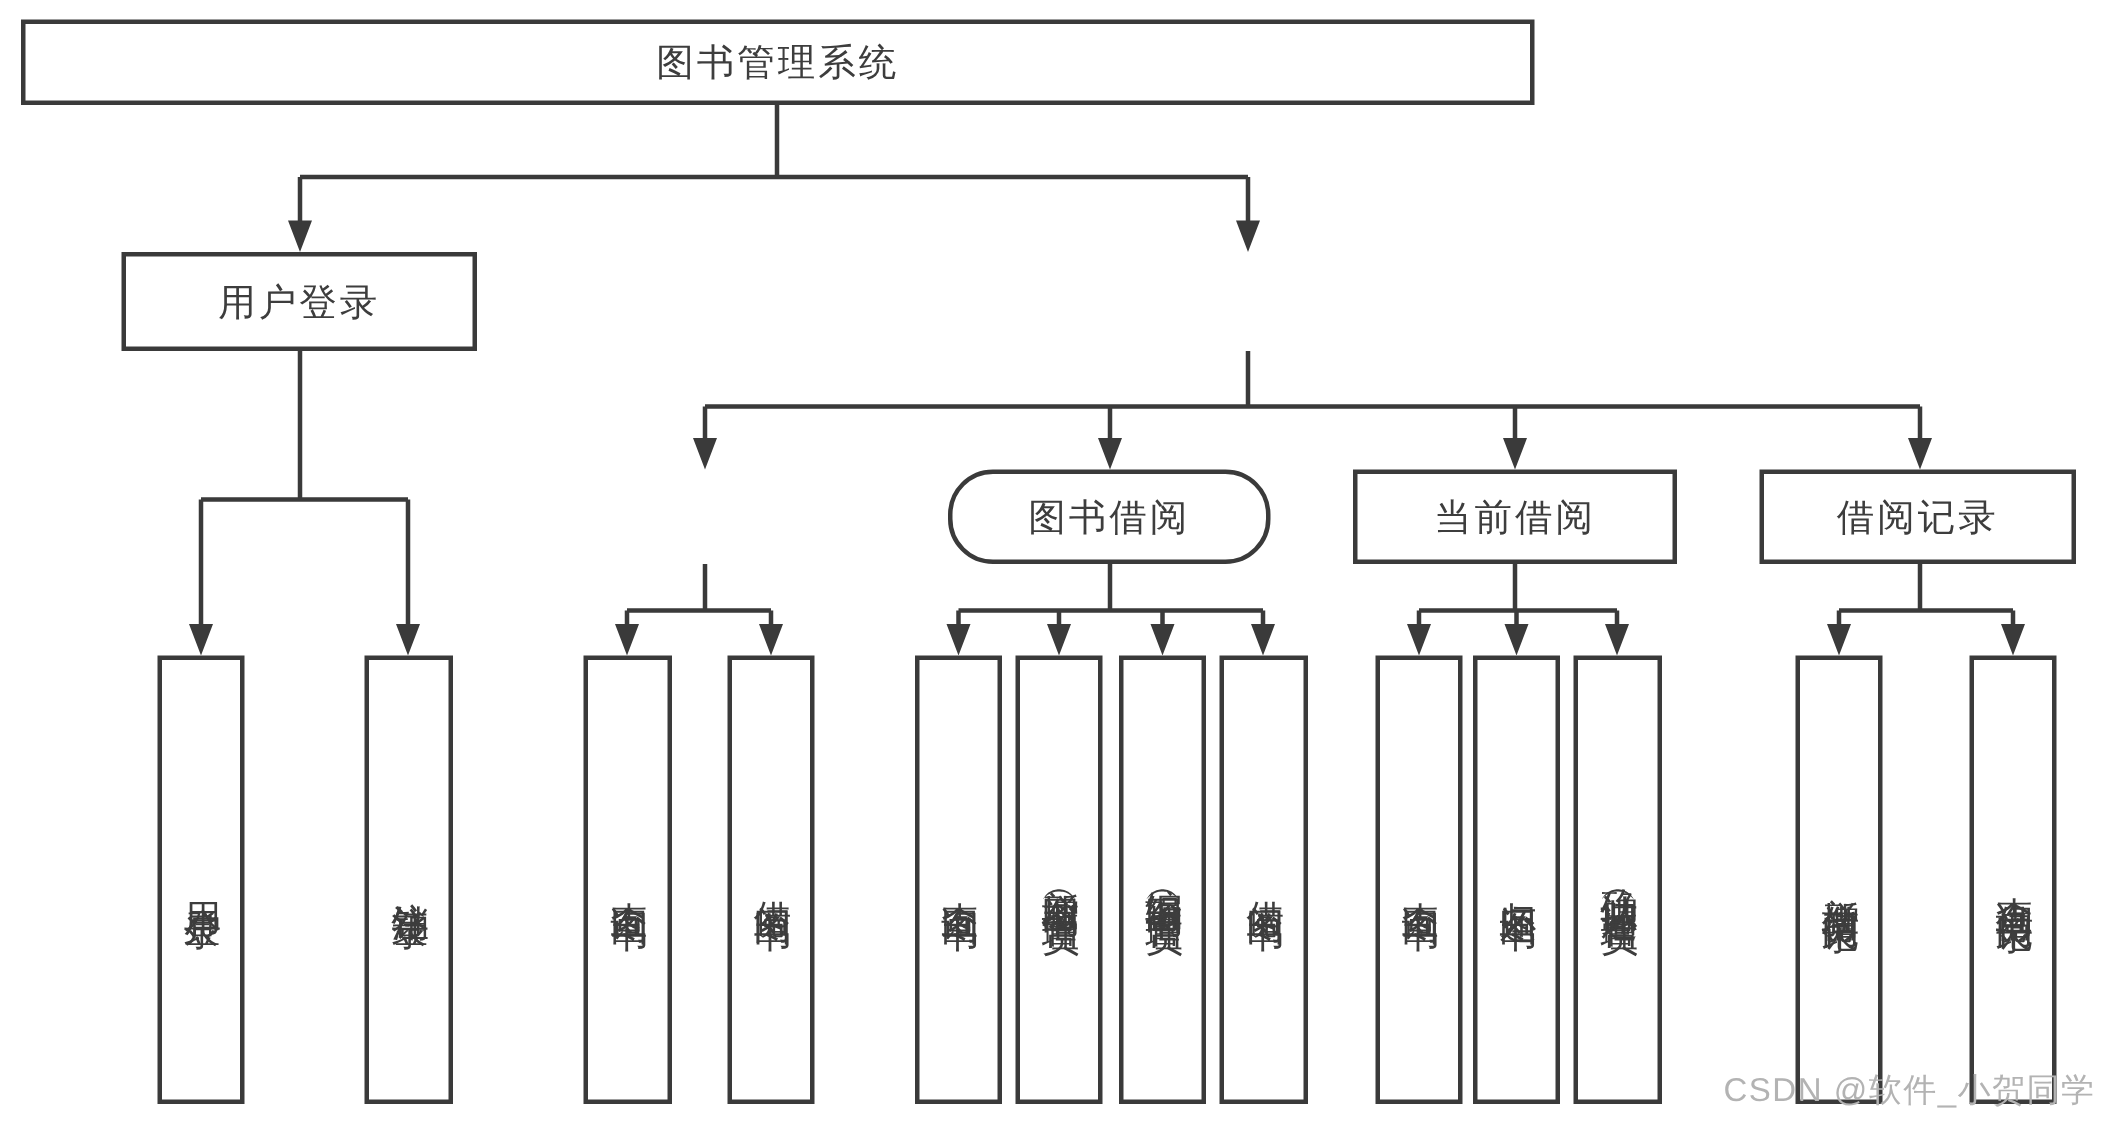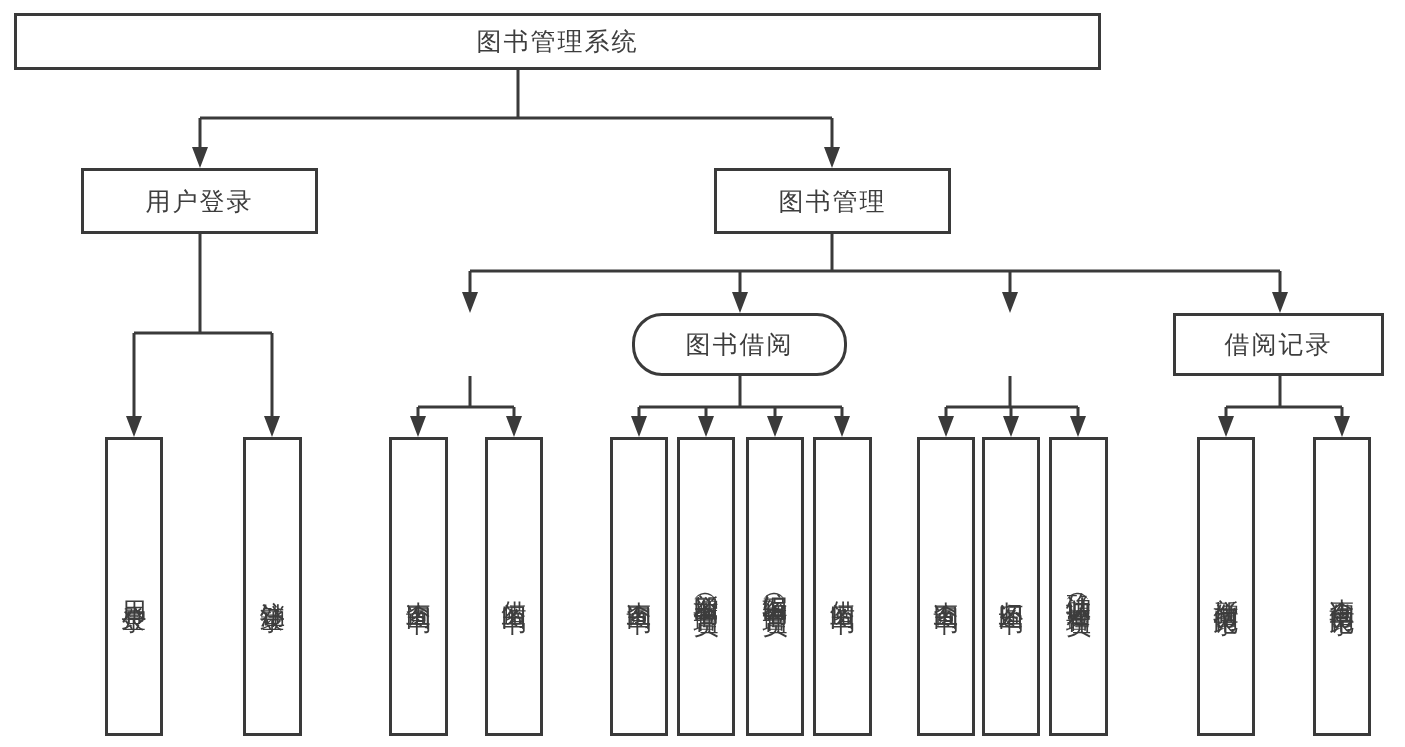--- a/index.html
+++ b/index.html
@@ -73,40 +73,41 @@
 
     <path class="cline" d="M1280 376 V407 M1226 407 H1342 M1226 407 V421 M1342 407 V421"></path>
 
     <path class="ctri" d="M192 147 H208 L200 168 Z M824 147 H840 L832 168 Z"></path>
 
     <path class="ctri" d="M462 292 H478 L470 313 Z M732 292 H748 L740 313 Z M1002 292 H1018 L1010 313 Z M1272 292 H1288 L1280 313 Z"></path>
 
     <path class="ctri" d="M126 416 H142 L134 437 Z M264 416 H280 L272 437 Z M410 416 H426 L418 437 Z M506 416 H522 L514 437 Z M631 416 H647 L639 437 Z M698 416 H714 L706 437 Z M767 416 H783 L775 437 Z M834 416 H850 L842 437 Z M938 416 H954 L946 437 Z M1003 416 H1019 L1011 437 Z M1070 416 H1086 L1078 437 Z M1218 416 H1234 L1226 437 Z M1334 416 H1350 L1342 437 Z"></path>
   </svg>
 
-  <div class="hnode" style="left:14px;top:13px;width:1087px;height:57px;">图书管理系统</div>
+  <div class="hnode" style="left:14px;top:13px;width:1009px;height:57px;">图书管理系统</div>
 
   <div class="hnode" style="left:81px;top:168px;width:237px;height:66px;">用户登录</div>
-  <div class="hnode" style="left:714px;top:168px;width:237px;height:66px;">图书管理</div>
 
   <div class="hnode" style="left:632px;top:313px;width:215px;height:63px;border-radius:30px;">图书借阅</div>
+  <div class="hnode" style="left:902px;top:313px;width:216px;height:63px;">当前借阅</div>
   <div class="hnode" style="left:1173px;top:313px;width:211px;height:63px;">借阅记录</div>
 
   <div class="vnode" style="left:105px;width:58px;">用户登录</div>
   <div class="vnode" style="left:243px;width:59px;">注销登录</div>
 
   <div class="vnode" style="left:389px;width:59px;">查询图书</div>
   <div class="vnode" style="left:485px;width:58px;">借阅图书</div>
 
   <div class="vnode" style="left:610px;width:58px;">查询图书</div>
   <div class="vnode" style="left:677px;width:58px;">新增图书（管理员）</div>
   <div class="vnode" style="left:746px;width:58px;">编辑图书（管理员）</div>
   <div class="vnode" style="left:813px;width:59px;">借阅图书</div>
 
   <div class="vnode" style="left:917px;width:58px;">查询图书</div>
   <div class="vnode" style="left:982px;width:58px;">归还图书</div>
   <div class="vnode" style="left:1049px;width:59px;">确认归还（管理员）</div>
 
   <div class="vnode" style="left:1197px;width:58px;">新增借阅记录</div>
   <div class="vnode" style="left:1313px;width:58px;">查询借阅记录</div>
 
+  <div class="watermark">CSDN @软件_小贺同学</div>
 
 </div>
 
 </body></html>

